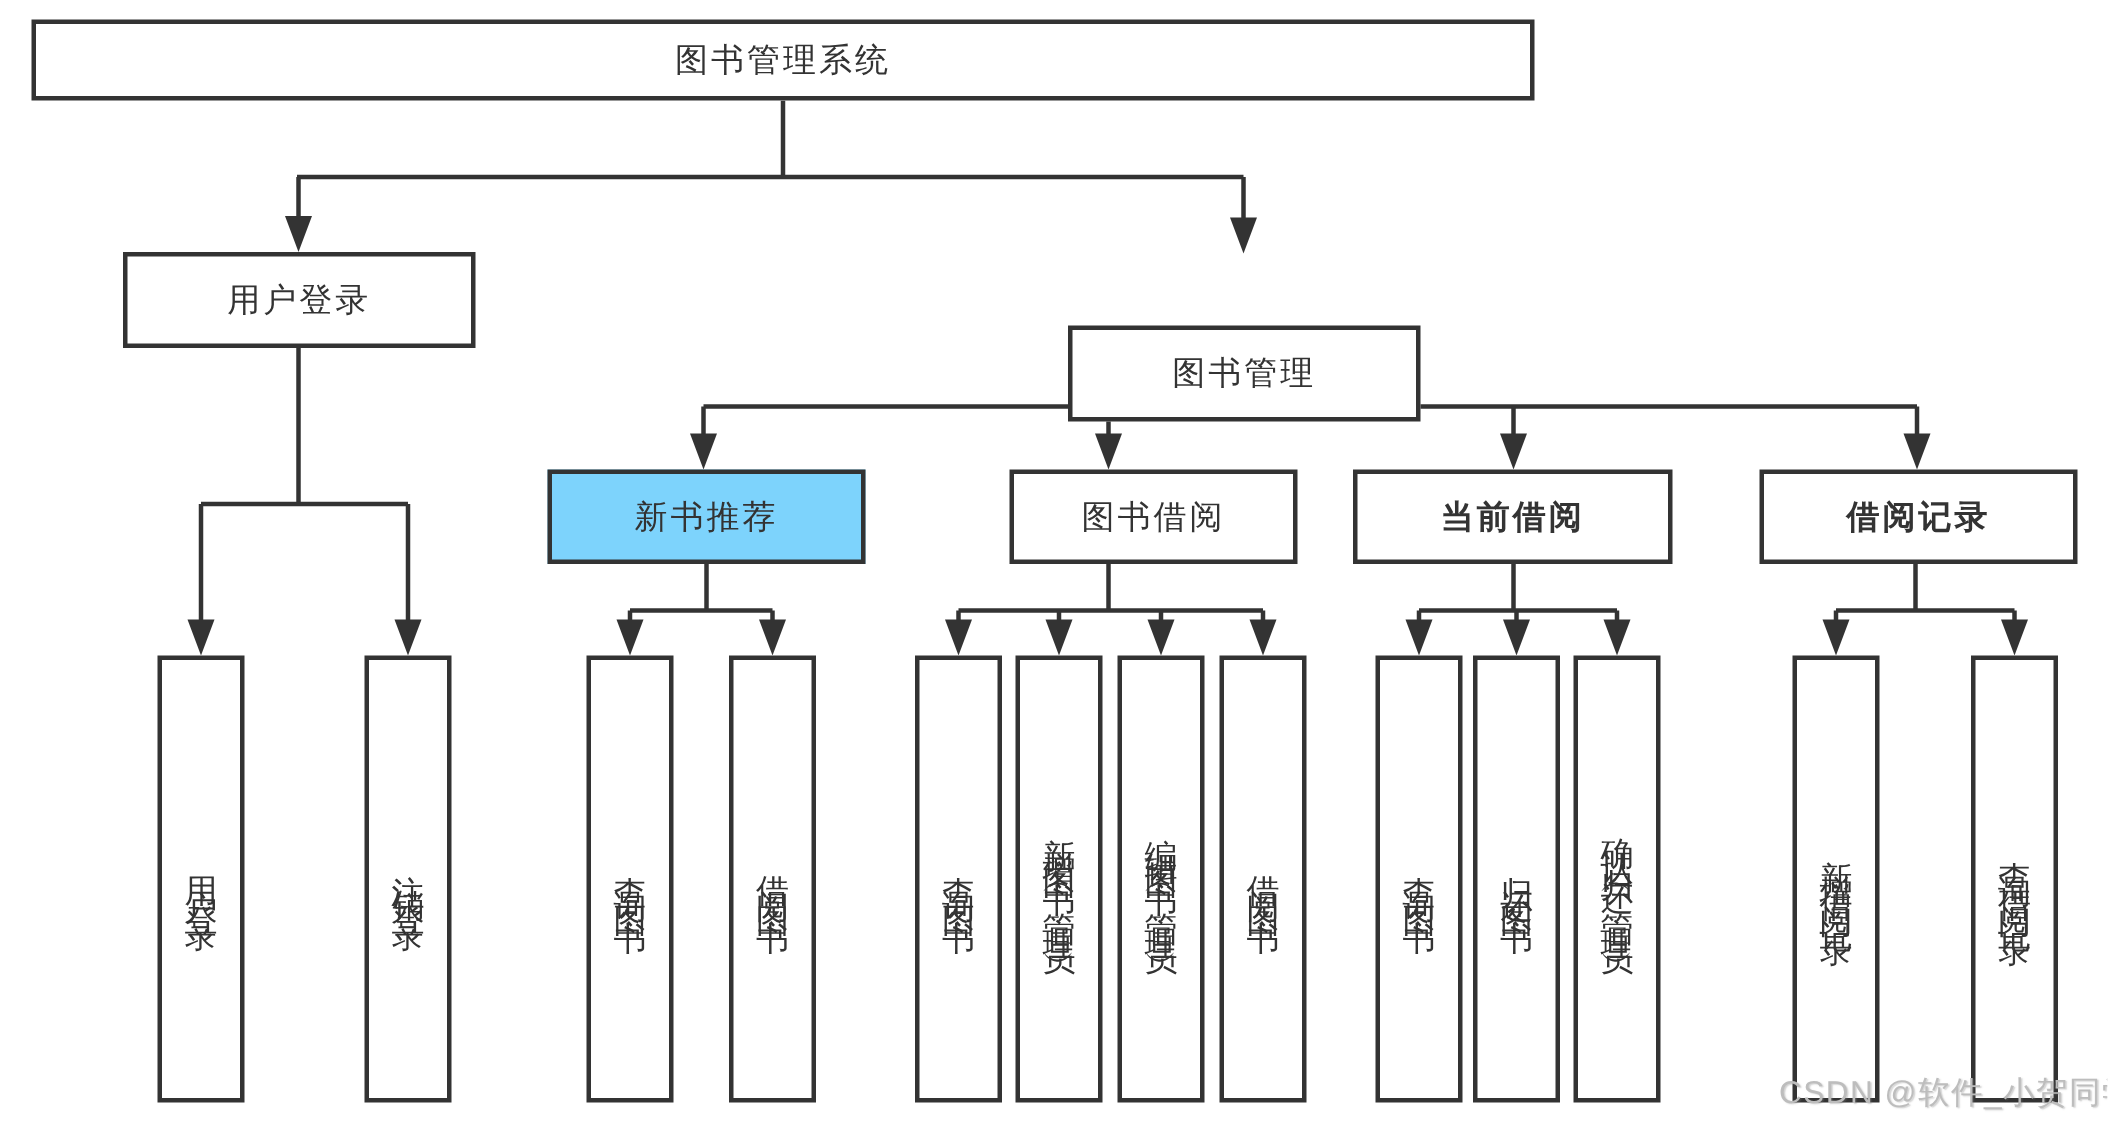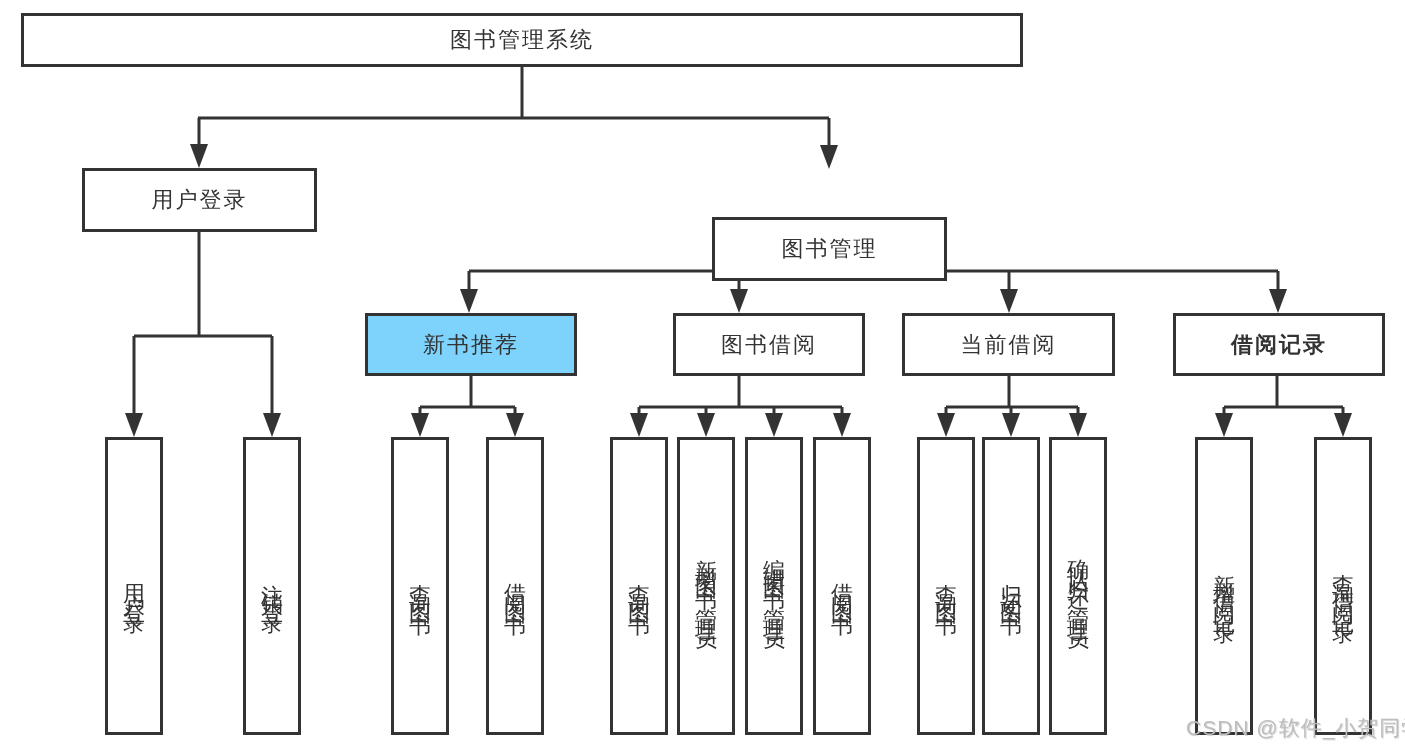--- a/index.html
+++ b/index.html
@@ -92,21 +92,21 @@
       </div>
       <div class="node" style="left: 712px; top: 169px; width: 235px; height: 64px; border-color: rgb(51, 51, 51); color: rgb(51, 51, 51); background: rgb(255, 255, 255); margin-top: 48px;">
         <span>图书管理</span>
       </div>
       <div class="node" style="left: 365px; top: 313px; width: 212px; height: 63px; border-color: rgb(51, 51, 51); color: rgb(51, 51, 51); background: #7dd3fc;">
         <span>新书推荐</span>
       </div>
       <div class="node" style="left: 633px; top: 313px; width: 192px; height: 63px; border-color: rgb(51, 51, 51); color: rgb(51, 51, 51); background: rgb(255, 255, 255); margin-left: 40px;">
         <span>图书借阅</span>
       </div>
-      <div class="node" style="left: 902px; top: 313px; width: 213px; height: 63px; border-color: rgb(51, 51, 51); color: rgb(51, 51, 51); background: rgb(255, 255, 255);">
+      <div class="node" style="left: 902px; top: 313px; width: 213px; height: 63px; border-color: rgb(51, 51, 51); color: rgb(51, 51, 51); background: rgb(255, 255, 255); font-weight: bold;">
         <span>当前借阅</span>
       </div>
       <div class="node" style="left: 1173px; top: 313px; width: 212px; height: 63px; border-color: rgb(51, 51, 51); color: rgb(51, 51, 51); background: rgb(255, 255, 255); font-weight: bold;">
         <span>借阅记录</span>
       </div>
       <div class="node v" style="left: 105px; top: 437px; width: 58px; height: 298px; border-color: rgb(51, 51, 51); color: rgb(51, 51, 51); background: rgb(255, 255, 255);">
         <span>用户登录</span>
       </div>
       <div class="node v" style="left: 243px; top: 437px; width: 58px; height: 298px; border-color: rgb(51, 51, 51); color: rgb(51, 51, 51); background: rgb(255, 255, 255);">
         <span>注销登录</span>

